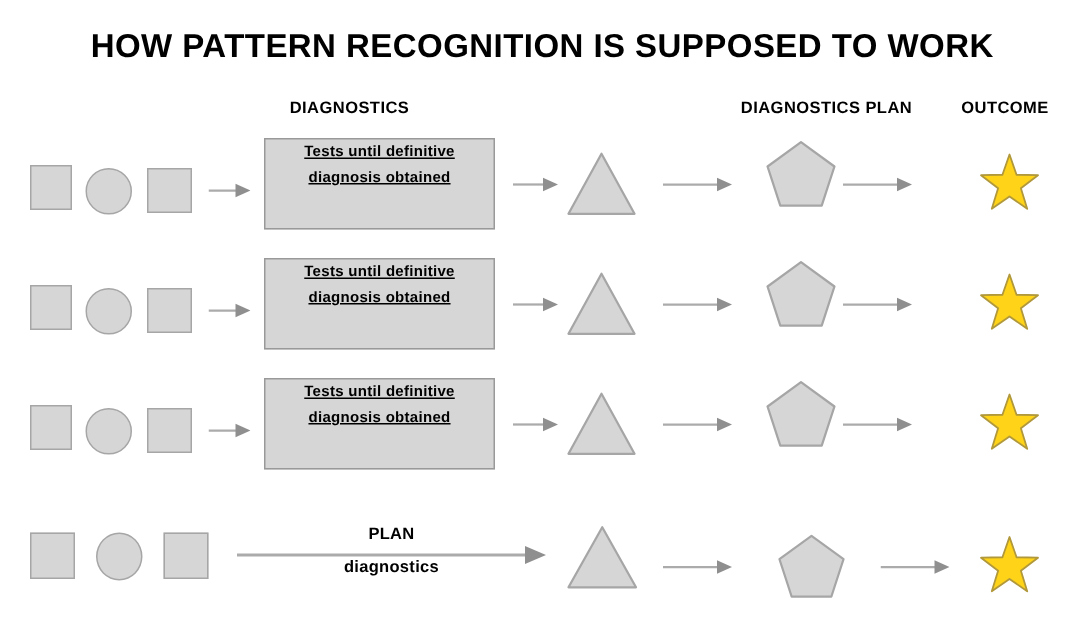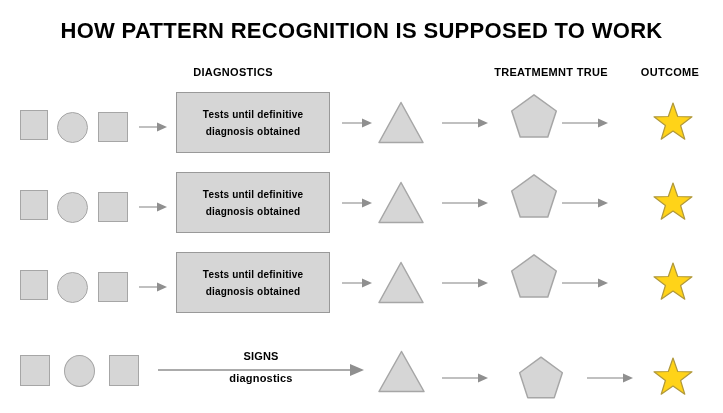--- a/index.html
+++ b/index.html
@@ -53,23 +53,23 @@
   .row-4 .a4 { left:587px; top:23px; }
   .skip-arrow { left:158px; top:14px; }
   .skip-arrow line { stroke: var(--arrow_line, #ABABAB); stroke-width:2; }
   .skip-arrow polygon { fill: var(--arrow_head, #8F8F8F); }
 
   .diag-box {
     position:absolute; left:176px; top:1px; width:154px; height:61px;
     box-sizing:border-box; padding:0 5px;
     background: var(--box_fill, #D6D6D6);
     border:1px solid var(--box_stroke, #999999);
-    display:flex; align-items:center; justify-content:center;
+    display:flex; justify-content:center;
     text-align:center; font-size:10px; font-weight:bold;
-    line-height:17px; letter-spacing:0.2px;
+    line-height:17px; letter-spacing:0.2px;text-decoration:underline;
   }
   .skip-line { position:absolute; left:158px; width:206px; text-align:center;
     font-size:11px; font-weight:bold; letter-spacing:0.2px; }
   .skip-line1 { top:2px; }
   .skip-line2 { top:24px; }
 
   .poly { position:absolute; }
   .poly polygon {
     fill: var(--shape_fill, #D6D6D6);
     stroke: var(--shape_stroke, #A6A6A6);
@@ -87,21 +87,21 @@
     stroke-width:1.2; stroke-linejoin:round;
   }
 </style>
 </head>
 <body>
 
 <div class="slide">
   <h1 class="title">HOW PATTERN RECOGNITION IS SUPPOSED TO WORK</h1>
 
   <div class="col-header ch-diag">DIAGNOSTICS</div>
-  <div class="col-header ch-treat">TREATMEMNT TRUE</div>
+  <div class="col-header ch-treat">DIAGNOSTICS PLAN</div>
   <div class="col-header ch-outcome">OUTCOME</div>
 
   <div class="row row-1">
     <div class="shape s1"></div>
     <div class="shape circle"></div>
     <div class="shape s2"></div>
     <svg class="arrow a1" width="28" height="14" viewBox="0 0 28 14">
         <line x1="0" y1="7" x2="19" y2="7"></line>
         <polygon points="18,2.5 28,7 18,11.5"></polygon>
       </svg>
@@ -200,21 +200,21 @@
   </div>
 
   <div class="row row-4">
     <div class="shape s1"></div>
     <div class="shape circle"></div>
     <div class="shape s2"></div>
     <svg class="skip-arrow arrow" style="position:absolute;" width="206" height="16" viewBox="0 0 206 16">
         <line x1="0" y1="8" x2="193" y2="8"></line>
         <polygon points="192,2 206,8 192,14"></polygon>
       </svg>
-    <div class="skip-line skip-line1">SIGNS</div>
+    <div class="skip-line skip-line1">PLAN</div>
     <div class="skip-line skip-line2">diagnostics</div>
     <svg class="poly tri" width="47" height="43" viewBox="0 0 47 43">
         <polygon points="23.5,1.5 46,41.5 1,41.5"></polygon>
       </svg>
     <svg class="arrow a3" width="46" height="14" viewBox="0 0 46 14">
         <line x1="0" y1="7" x2="37" y2="7"></line>
         <polygon points="36,2.5 46,7 36,11.5"></polygon>
       </svg>
     <svg class="poly pent" width="46" height="44" viewBox="0 0 48 45">
         <polygon points="24,0.8 46.3,17 37.8,43.1 10.2,43.1 1.7,17"></polygon>

